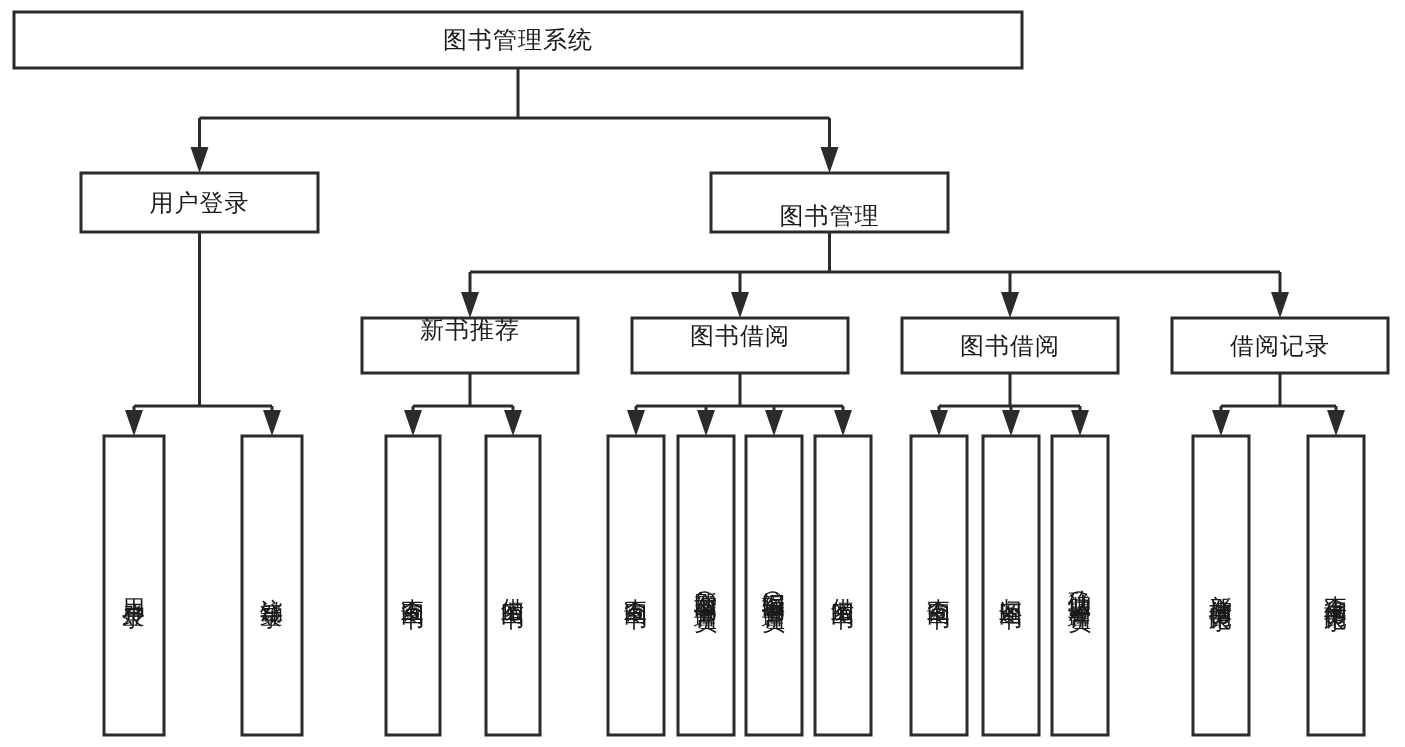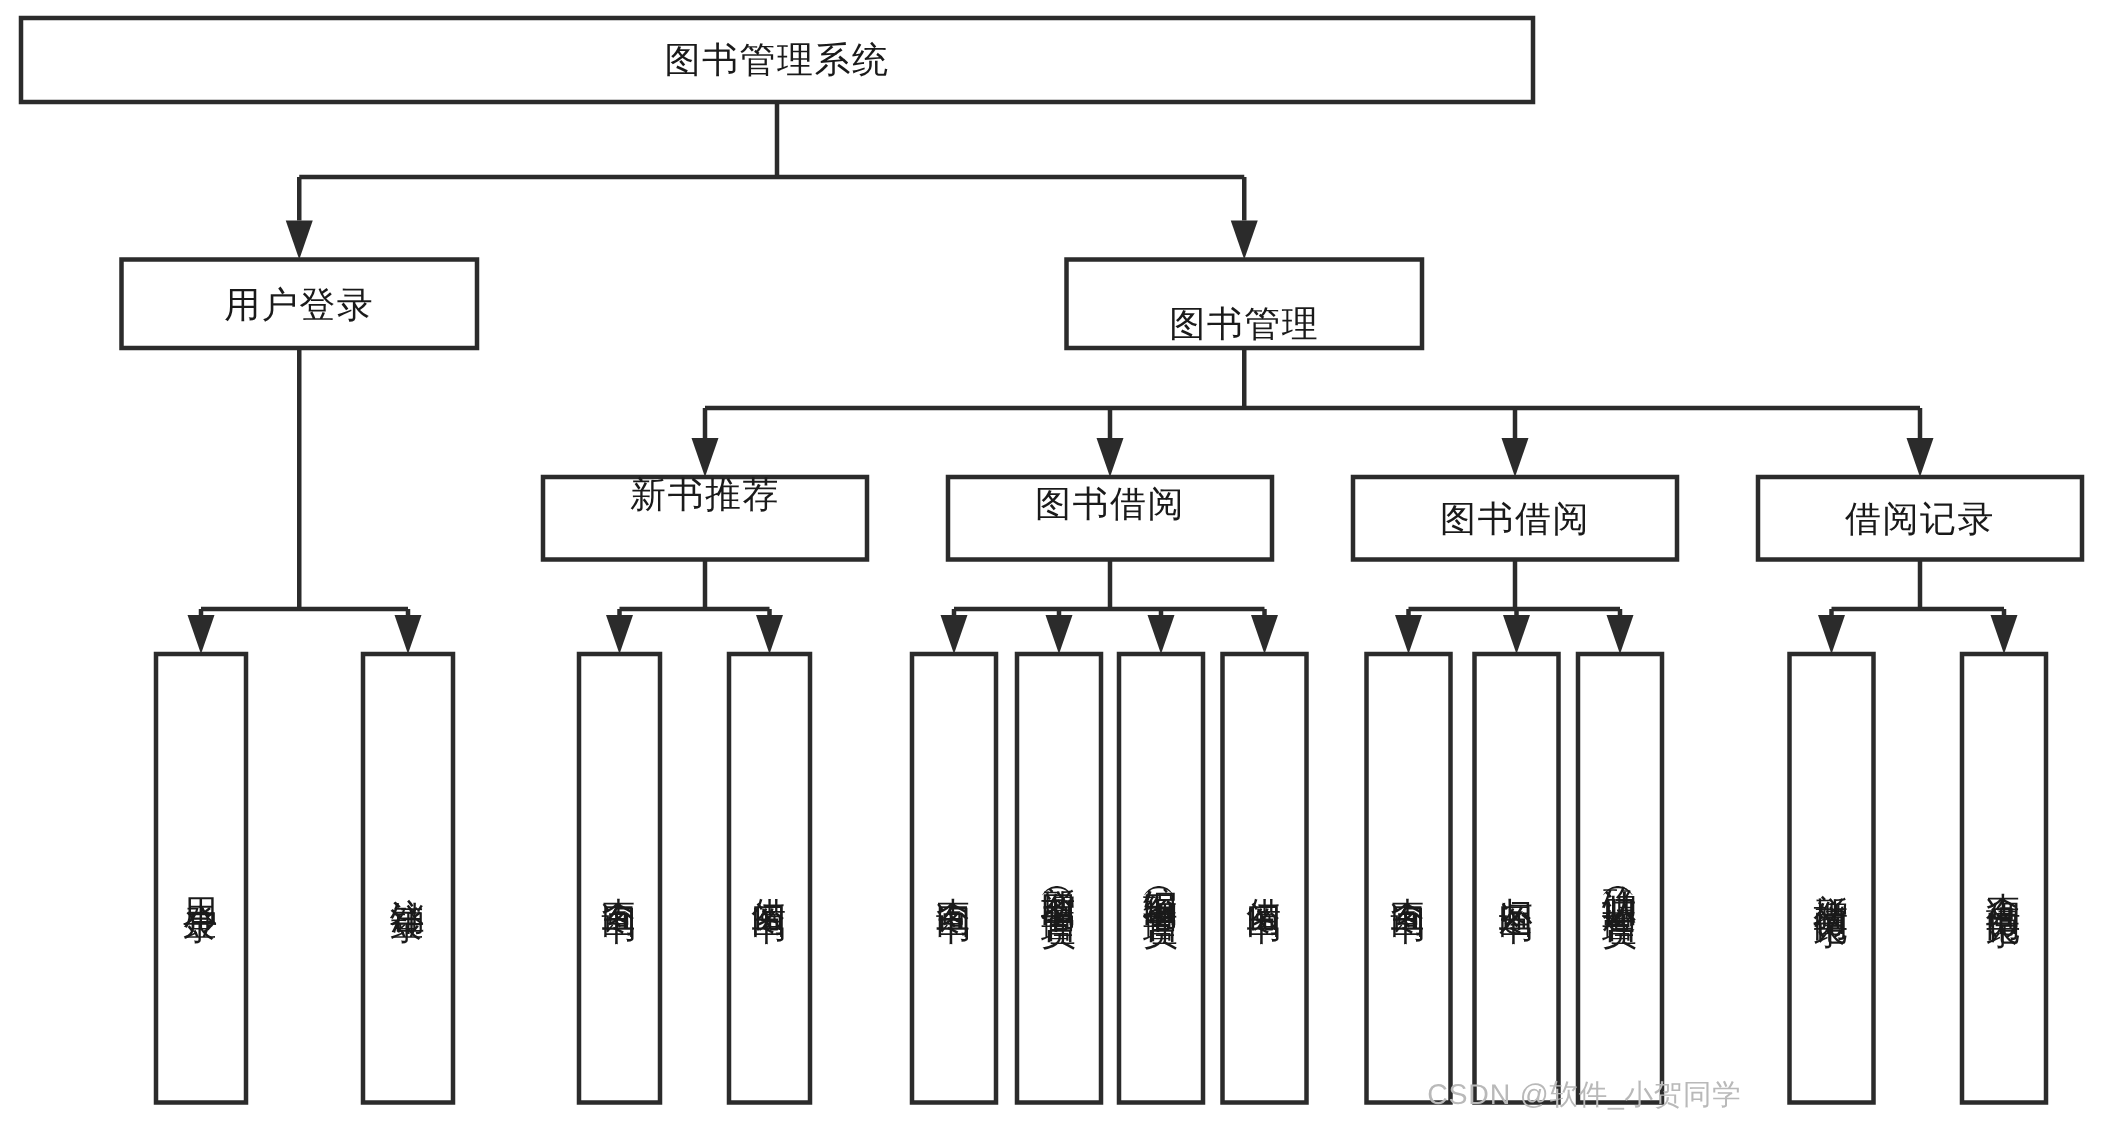--- a/index.html
+++ b/index.html
@@ -224,15 +224,14 @@
         <span class="vlabel-text">确认归还（管理员）</span>
       </div>
       <div class="vlabel-wrap" style="left: 1193px; top: 436px; width: 56px; height: 299px;">
         <span class="vlabel-text">新增借阅记录</span>
       </div>
       <div class="vlabel-wrap" style="left: 1308px; top: 436px; width: 56px; height: 299px;">
         <span class="vlabel-text">查询借阅记录</span>
       </div>
     </div>
 
-  <div id="watermark">CSDN @软件_小贺同学</div>
 
 </div>
 
 </body></html>

